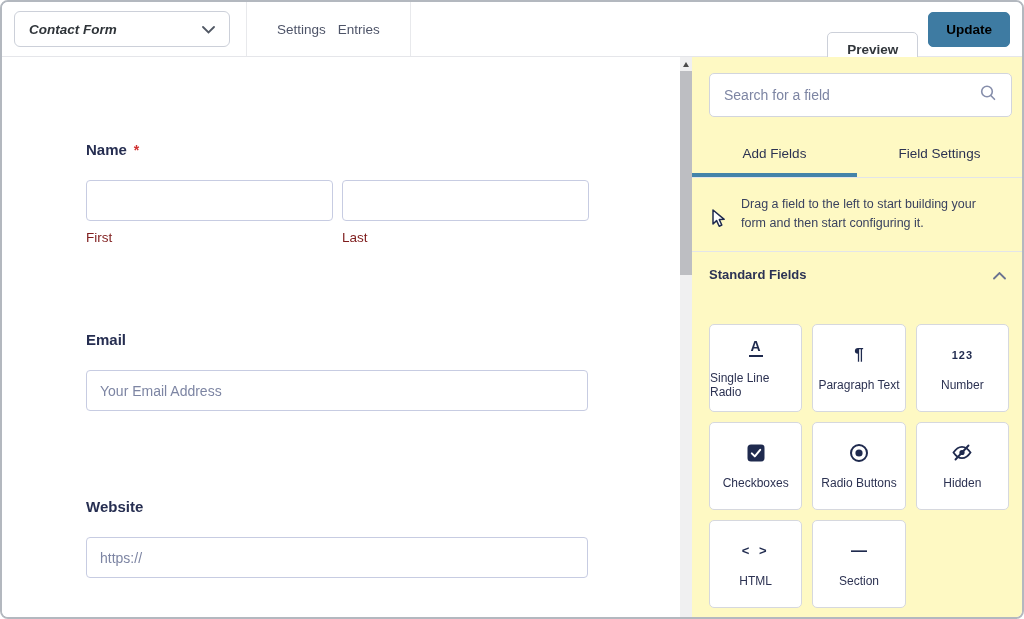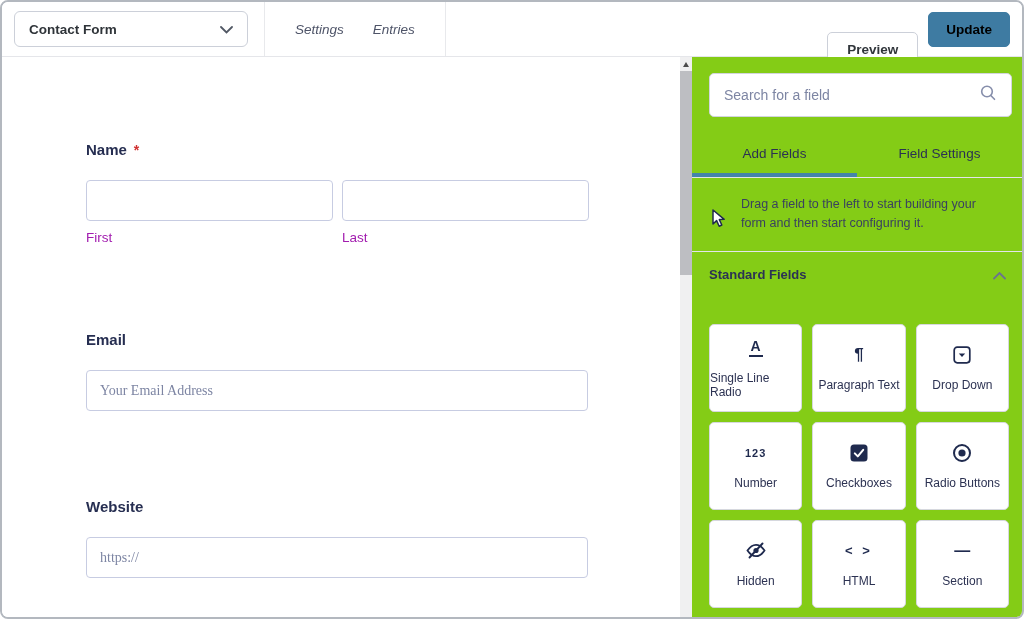--- a/index.html
+++ b/index.html
@@ -5,61 +5,61 @@
   * { margin:0; padding:0; box-sizing:border-box; }
   html,body { background:#fff; }
   body { font-family:"Liberation Sans","DejaVu Sans",sans-serif; width:1024px; height:619px; }
 
   .window { width:1024px; height:619px; background:#fff; border:2px solid #b3b8bf;
             border-radius:8px; overflow:hidden; display:flex; flex-direction:column; }
 
   
   .topbar { height:55px; min-height:55px; display:flex; align-items:center;
             border-bottom:1px solid #e5e6ea; background:#fff; }
-  .form-switcher { margin-left:12px; width:234px; height:36px; border:1px solid #ccd0d9;
+  .form-switcher { margin-left:12px; width:216px; height:36px; border:1px solid #ccd0d9;
             border-radius:6px; display:flex; align-items:center; justify-content:space-between;
-            padding:0 14px; cursor:pointer; background:#fff; }
+            padding:0 14px; cursor:pointer; background:#fff;font-style:italic; }
   .form-switcher .label { font-size:13.5px; font-weight:700; color:#2f3439; }
   .vsep { width:1px; align-self:stretch; background:#e8e9ec; }
   .vsep.first { margin-left:16px; }
-  .topnav { display:flex; gap:29px; padding:0 30px;font-style:italic; }
+  .topnav { display:flex; gap:12px; padding:0 30px; }
   .topnav .navlink { font-size:13.5px; color:#4e5468; cursor:pointer; }
   .spacer { flex:1; }
   .btn { height:35px; border-radius:5px; font-size:13.5px; font-weight:700;
          display:flex; align-items:center; cursor:pointer; }
   .btn-preview { padding:0 19px; border:1px solid #ccd0d9; background:#fff; color:#31363b; margin-right:10px;margin-top:40px; }
   .btn-update  { padding:0 17px; border:1px solid #3e7ba2; background:#3e7ba2; color:#000000; margin-right:12px; }
 
   
   .main { flex:1; display:flex; overflow:hidden; }
 
   
   .canvas { flex:1; background:#fff; padding:84px 0 0 84px; overflow:hidden; }
   .f-label { font-size:15px; font-weight:700; color:#262e51;margin-top:24px; }
   .req { color:#d03030; font-weight:700; margin-left:7px; font-size:14px; }
   .names-row { margin-top:21px; display:flex; gap:9px; }
   .gf-input { height:41px; border:1px solid #c7cce2; border-radius:4px; background:#fff;
               font-size:14px; color:#33394f; padding:0 13px; outline:none;
-              font-family:Liberation Serif, serif; }
+              font-family:Liberation Sans, sans-serif; }
   .gf-input::placeholder { color:#7d85a3; opacity:1; }
   .name-input { width:247px; }
   .wide-input { width:502px; display:block; margin-top:21px; }
   .sublabels { display:flex; gap:9px; margin-top:9px; }
-  .sublabels span { width:247px; font-size:13.5px; color:#a21caf; }
+  .sublabels span { width:247px; font-size:13.5px; color:#7f1d1d; }
   .gap-lg { margin-top:86px; }
 
   
   .scrollbar { width:12px; background:#f0f0f1; position:relative; }
   .sb-up { height:14px; display:flex; align-items:center; justify-content:center; cursor:pointer; }
   .sb-up .tri { width:0; height:0; border-left:3.5px solid transparent; border-right:3.5px solid transparent;
                 border-bottom:5px solid #4c4c4c; }
   .sb-thumb { position:absolute; left:0; top:14px; width:12px; height:204px; background:#bdbec2; cursor:grab; }
 
   
-  .sidebar { width:330px; background:#84cc16; display:flex; flex-direction:column; }
+  .sidebar { width:330px; background:#fef9c3; display:flex; flex-direction:column; }
   .search-wrap { margin:16px 10px 0 17px; height:44px; border:1px solid #d2d5dd; border-radius:5px;
                  display:flex; align-items:center; padding:0 14px; background:#fff; }
   .search-wrap input { flex:1; border:none; outline:none; font-size:14px; color:#33394f;
                        font-family:"Liberation Sans","DejaVu Sans",sans-serif; }
   .search-wrap input::placeholder { color:#7d85a3; opacity:1; }
 
   .tabs { margin-top:15px; display:flex; border-bottom:1px solid #e3e5e9; }
   .tab { flex:1; text-align:center; padding:14px 0 16px; font-size:13.5px; color:#2b3252; cursor:pointer; }
   .tab.active { padding-bottom:12px; border-bottom:4px solid #4484a9; }
 
@@ -189,29 +189,20 @@
           <span class="tile-label">Single Line Radio</span>
         </div>
 
         <div class="tile">
           <span class="icon-zone">
               <span class="glyph-pilcrow">¶</span>
             </span>
           <span class="tile-label">Paragraph Text</span>
         </div>
 
-        <div class="tile">
-          <span class="icon-zone">
-            <svg width="18" height="18" viewBox="0 0 18 18">
-                <rect x="1.2" y="1.2" width="15.6" height="15.6" rx="3" fill="none" stroke="#1f2a4e" stroke-width="1.7"></rect>
-                <path d="M5.8 7.5 L12.2 7.5 L9 11 Z" fill="#1f2a4e"></path>
-              </svg>
-          </span>
-          <span class="tile-label">Drop Down</span>
-        </div>
 
         <div class="tile">
           <span class="icon-zone">
               <span class="glyph-123">123</span>
             </span>
           <span class="tile-label">Number</span>
         </div>
 
         <div class="tile">
           <span class="icon-zone">

